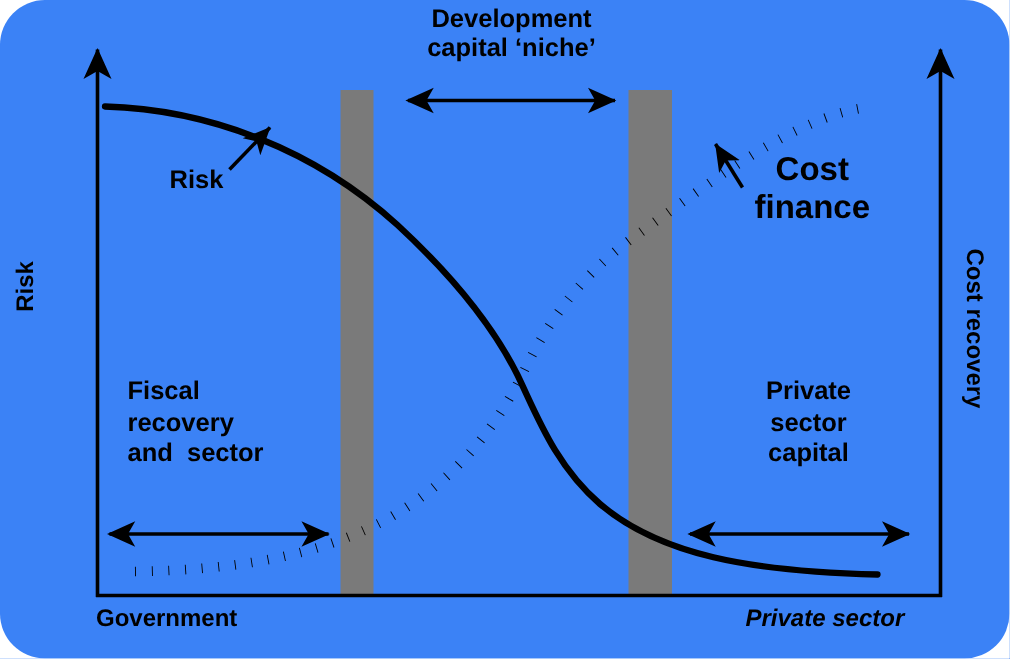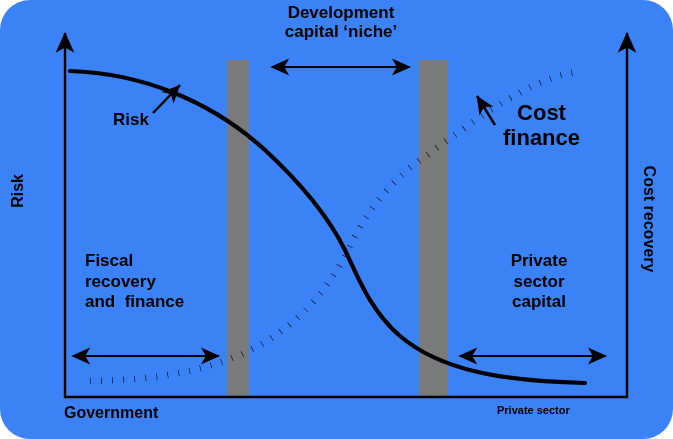--- a/index.html
+++ b/index.html
@@ -69,21 +69,22 @@
     line-height: 1.22;
   }
   #x-axis-left-label {
     left: 64px;
     top: 404px;
     font-size: 16px;
   }
   #x-axis-right-label {
     left: 497px;
     top: 404px;
-    font-size: 11px;
+    font-size: 16px;
+    font-style: italic;
   }
   #y-axis-left-label {
     left: -22px;
     top: 182px;
     width: 80px;
     text-align: center;
     font-size: 16px;
     transform: rotate(-90deg);
   }
   #y-axis-right-label {
@@ -136,21 +137,21 @@
 
     <line x1="495" y1="125" x2="477" y2="96" stroke="#000000" stroke-width="2.4" marker-end="url(#arrowEndSm)"></line>
   </svg>
 
   <div class="lbl" id="title-label"><span>Development</span><br><span>capital ‘niche’</span></div>
 
   <div class="lbl" id="risk-callout-label">Risk</div>
 
   <div class="lbl" id="cost-recovery-callout-label"><span>Cost</span><br><span>finance</span></div>
 
-  <div class="lbl" id="left-block-label"><span>Fiscal</span><br><span>recovery</span><br><span>and  finance</span></div>
+  <div class="lbl" id="left-block-label"><span>Fiscal</span><br><span>recovery</span><br><span>and  sector</span></div>
 
   <div class="lbl" id="right-block-label"><span>Private</span><br><span>sector</span><br><span>capital</span></div>
 
   <div class="lbl" id="x-axis-left-label">Government</div>
 
   <div class="lbl" id="x-axis-right-label">Private sector</div>
 
   <div class="lbl" id="y-axis-left-label">Risk</div>
 
   <div class="lbl" id="y-axis-right-label">Cost recovery</div>

